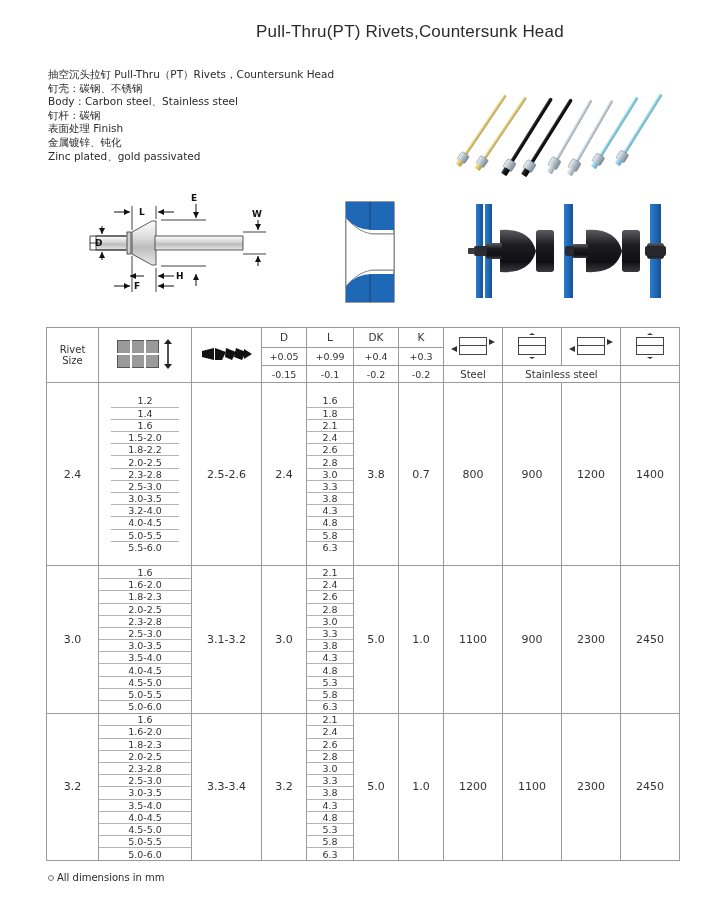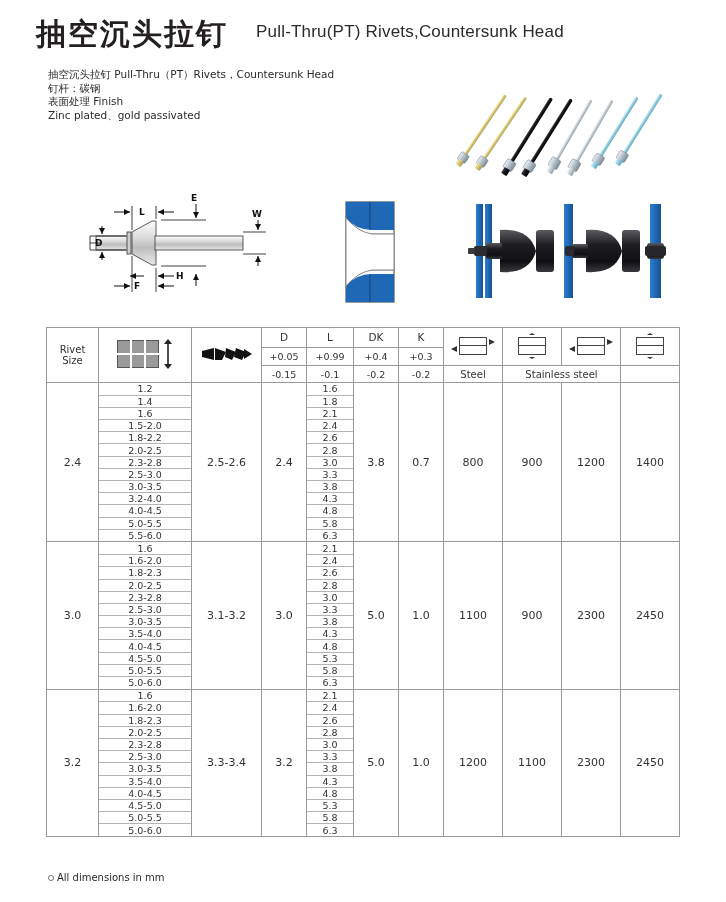--- a/index.html
+++ b/index.html
@@ -106,28 +106,30 @@
     position:absolute; left:284px; top:-1px;
     font-size:7px; color:#8a8f96; white-space:nowrap;
     font-family:"DejaVu Sans", sans-serif;
     opacity:.55;
   }
 </style>
 </head>
 <body>
 
 <div class="page-header">
-  <div class="title-cn">抽空沉头拉钉</div>
   <div class="title-en">Pull-Thru(PT) Rivets,Countersunk Head</div>
 </div>
 
 <div class="spec-block">
   <div class="spec-line">抽空沉头拉钉  Pull-Thru（PT）Rivets，Countersunk Head</div>
+  <div class="spec-line">钉壳：碳钢、不锈钢</div>
+  <div class="spec-line">Body：Carbon steel、Stainless steel</div>
   <div class="spec-line">钉杆：碳钢</div>
   <div class="spec-line">表面处理 Finish</div>
+  <div class="spec-line">金属镀锌、钝化</div>
   <div class="spec-line">Zinc plated、gold passivated</div>
 </div>
 
 <div class="photo">
   <svg width="290" height="120" viewBox="0 0 290 120">
     <defs>
       <linearGradient id="gGold" x1="0" y1="0" x2="0" y2="1">
         <stop offset="0%" stop-color="#f2e9a8"></stop>
           <stop offset="45%" stop-color="#d9c872"></stop>
           <stop offset="100%" stop-color="#a8975a"></stop>
@@ -411,21 +413,21 @@
       <th class="tol-cell">-0.2</th>
       <th class="tol-cell">-0.2</th>
       <th class="matl-cell">Steel</th>
       <th class="matl-cell" colspan="2">Stainless steel</th>
       <th class="matl-cell"></th>
     </tr>
   </thead>
   <tbody id="table-body">
       <tr>
         <td class="size-cell" style="height: 158.6px;">2.4</td>
-        <td style="padding: 0px;">
+        <td style="padding: 12px;">
           <table class="inner-tbl">
             <tbody>
               <tr>
                 <td style="height: 12.2px; font-size: 9.5px; text-align: center;">1.2</td>
               </tr>
               <tr>
                 <td style="height: 12.2px; font-size: 9.5px; text-align: center;">1.4</td>
               </tr>
               <tr>
                 <td style="height: 12.2px; font-size: 9.5px; text-align: center;">1.6</td>

